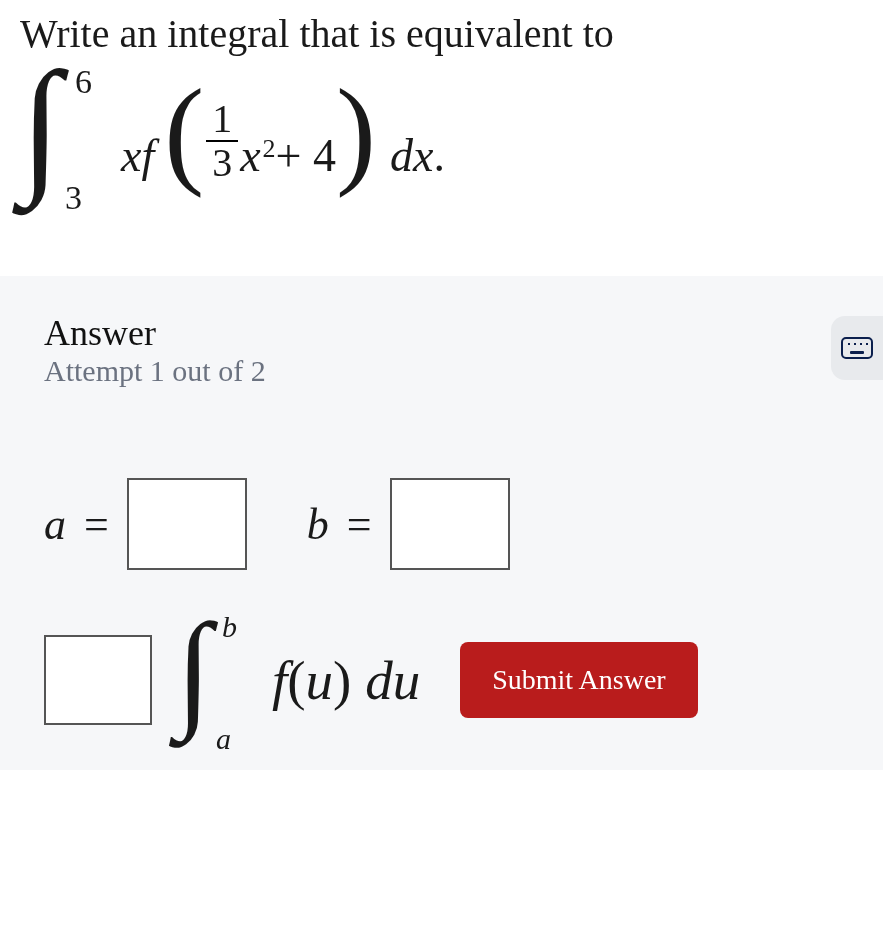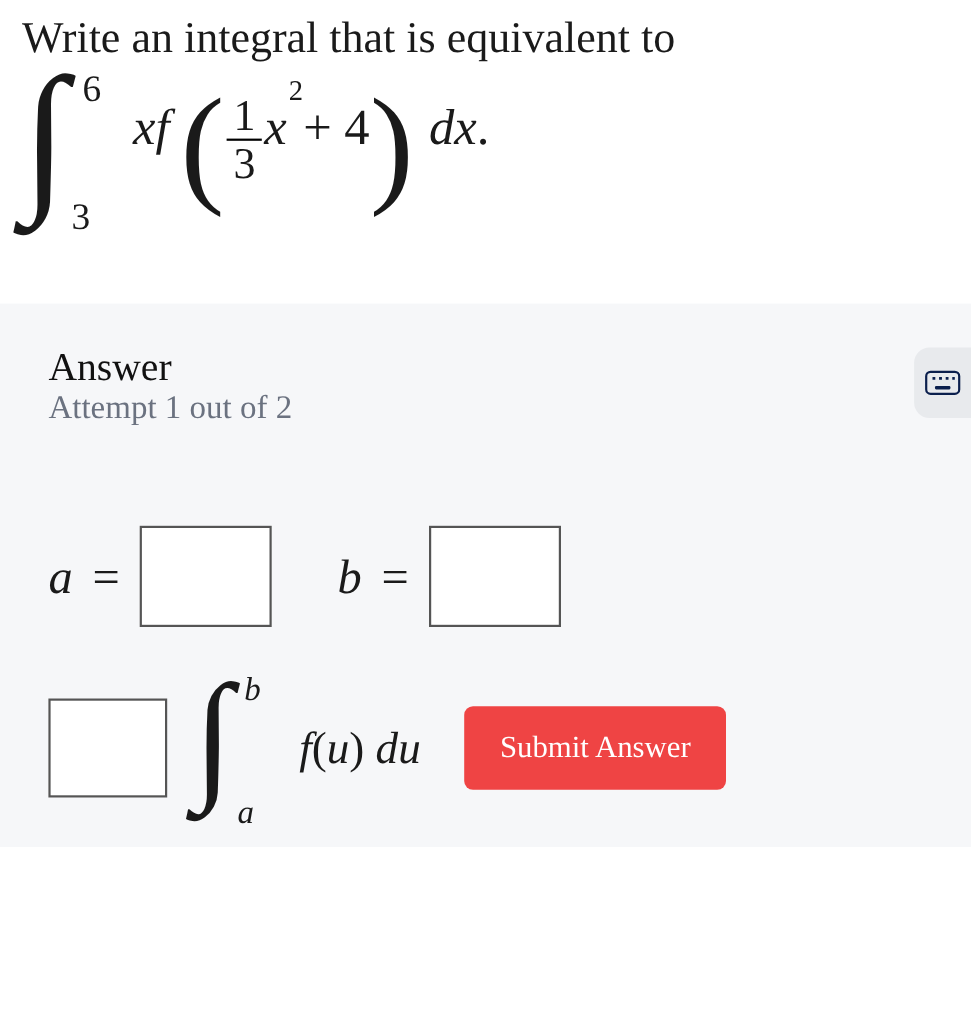--- a/index.html
+++ b/index.html
@@ -50,21 +50,21 @@
     font-size: 34px;
   }
   .big-int .lower {
     position: absolute;
     bottom: -14px;
     left: 45px;
     font-size: 34px;
   }
   .integrand {
     display: flex;
-    align-items: flex-start;
+    align-items: flex-end;
     font-size: 46px;
     margin-left: 26px;
     font-style: italic;
     font-family: 'Times New Roman', serif;
   }
   .integrand .up { font-style: normal; }
   .paren {
     font-size: 120px;
     line-height: 100px;
     font-style: normal;
@@ -210,28 +210,28 @@
   .small-int .lower {
     position: absolute;
     bottom: -16px;
     left: 40px;
     font-size: 30px;
     font-style: italic;
     font-family: 'Times New Roman', serif;
   }
   .fu {
     font-family: 'Times New Roman', serif;
-    font-size: 41px;
+    font-size: 55px;
     font-style: italic;
     margin-left: 20px;
     text-align: center;
   }
   .fu .up { font-style: normal; }
   .submit-btn {
-    background: #ef4444;
+    background: #b91c1c;
     color: #fff;
     font-family: Georgia, 'Times New Roman', serif;
     font-size: 28px;
     border: none;
     border-radius: 8px;
     padding: 22px 32px;
     cursor: pointer;
     margin-left: 24px;
   }
 </style>

